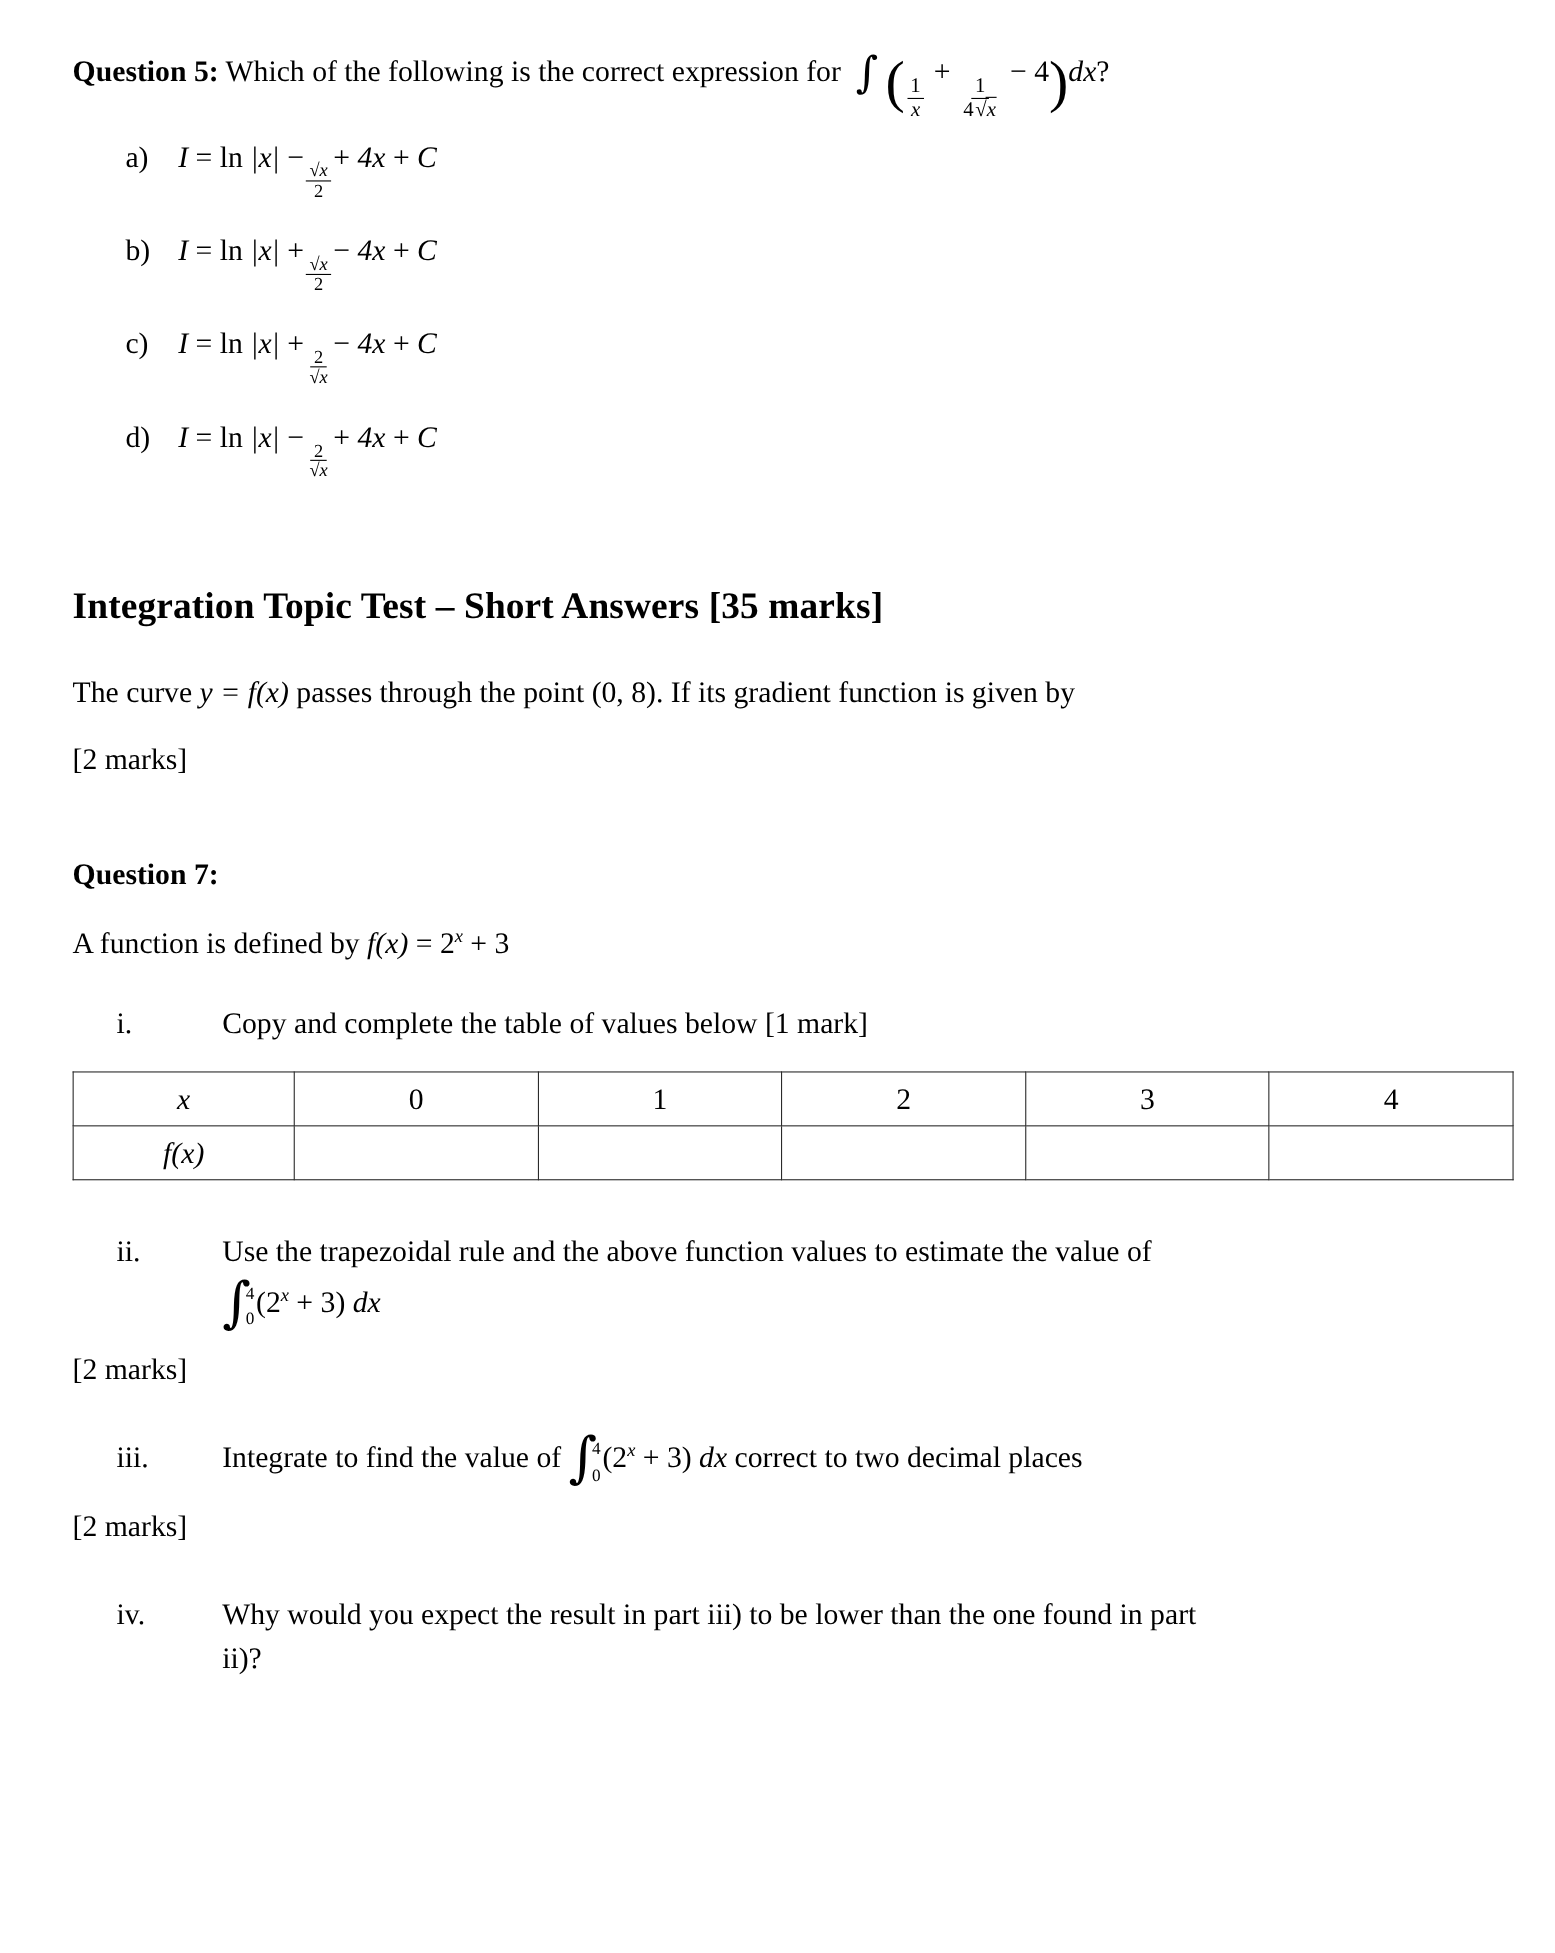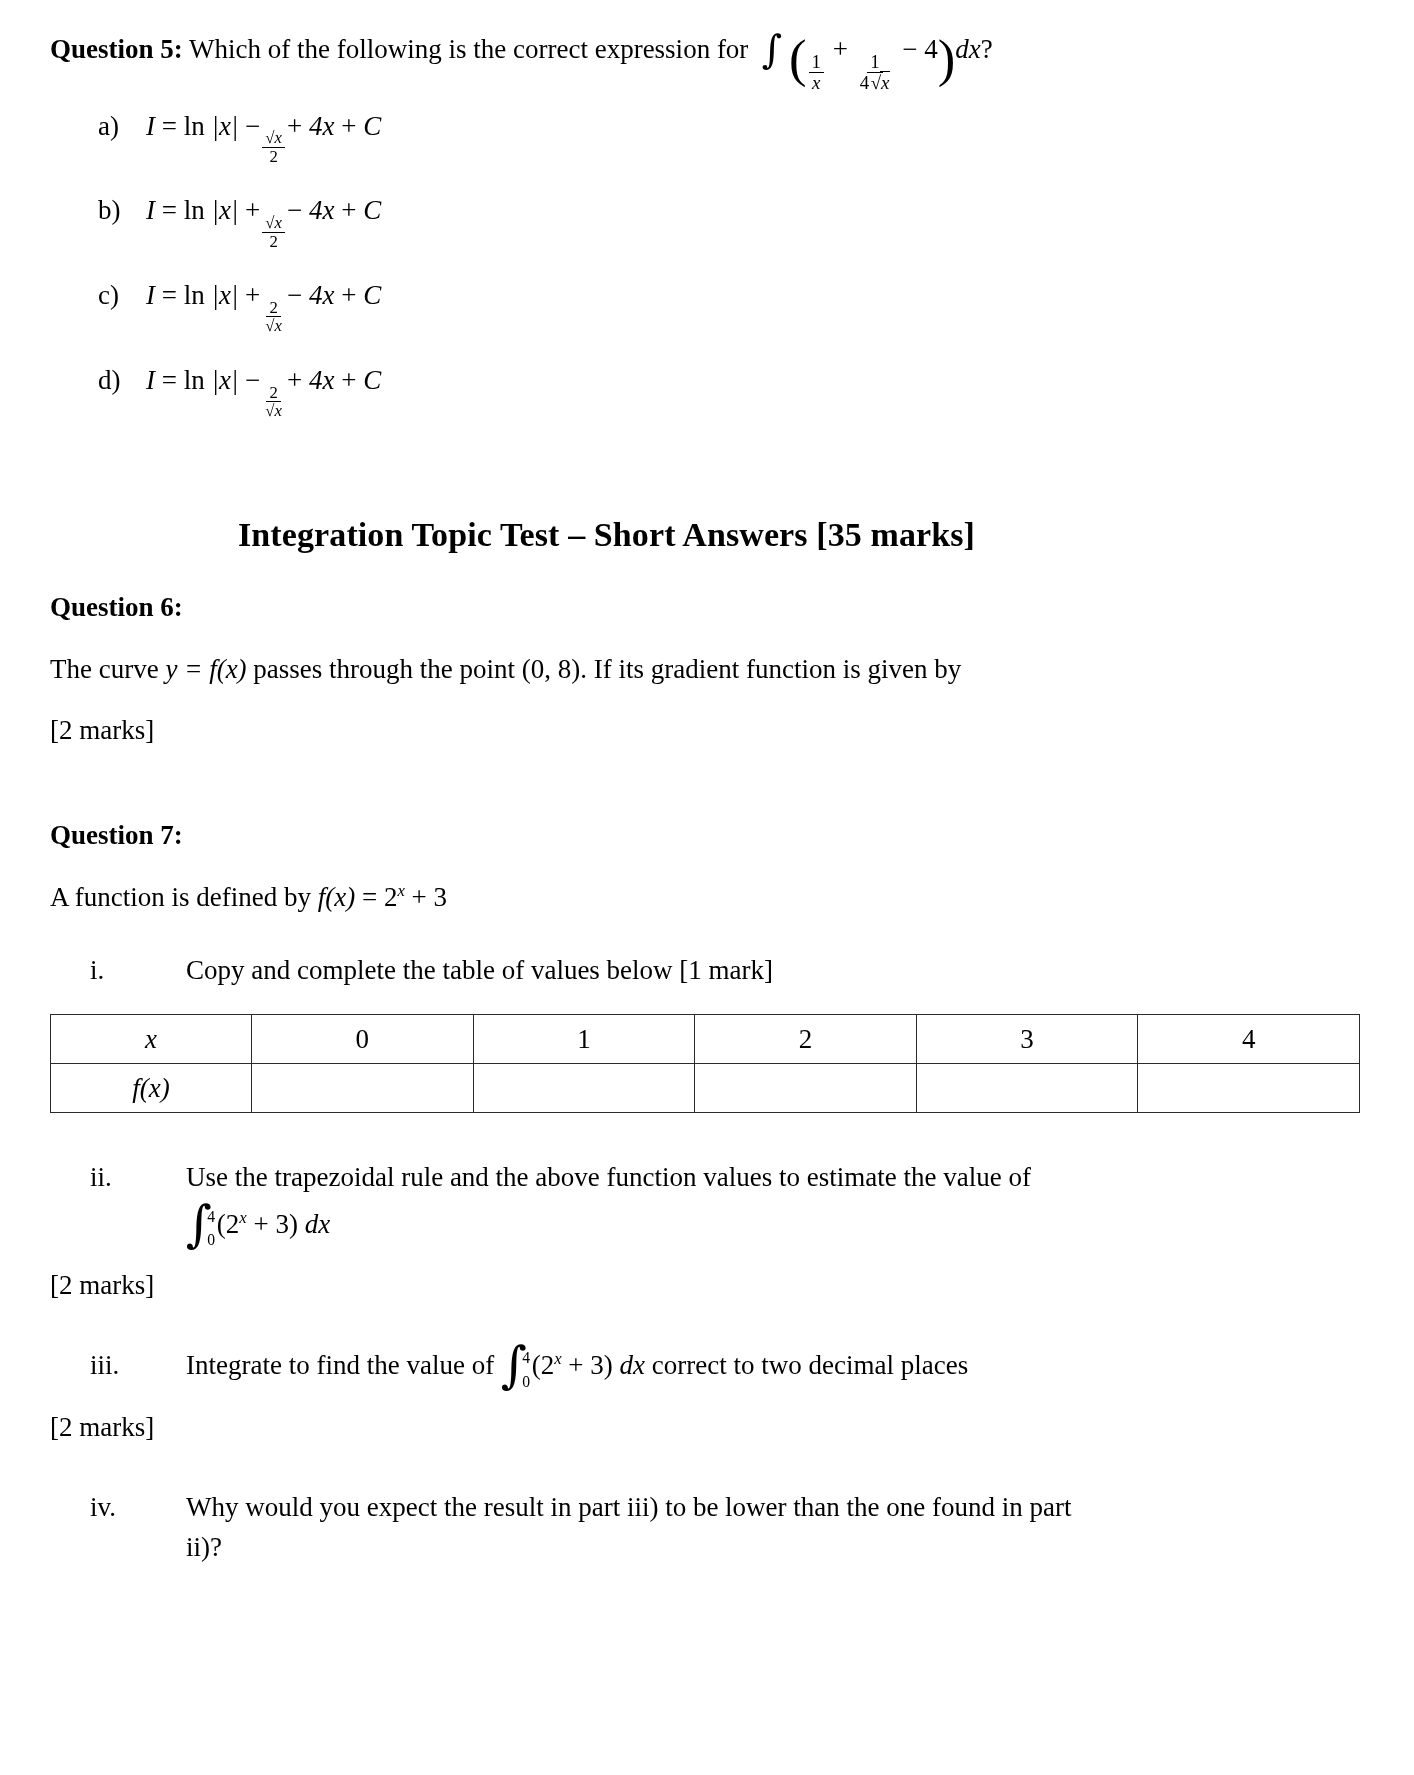--- a/index.html
+++ b/index.html
@@ -11,21 +11,21 @@
     width: 1414px;
     min-height: 1775px;
     font-family: "Liberation Serif", "DejaVu Serif", serif;
     color: #000000;
     -webkit-font-smoothing: antialiased;
   }
   .page {
     position: relative;
     width: 1213px;
     min-height: 1775px;
-    padding: 0;
+    padding: 16px;
     box-sizing: border-box;
   }
   .content {
     padding: 30px 50px 0 50px;
   }
 
   
   .q-line {
     font-size: 27px;
     line-height: 1.45;
@@ -115,21 +115,21 @@
   }
   .option-label {
     width: 48px;
     flex: 0 0 48px;
     font-style: normal;
   }
   .option-body { font-size: 27px; text-align: right; }
 
   
   .section-title {
-    text-align: center;
+    text-align: left;
     font-weight: bold;
     font-size: 34px;
     margin: 96px 0 38px 0;
     letter-spacing: 0.1px;
   }
 
   
   .qhead {
     font-weight: bold;
     font-size: 27px;
@@ -267,21 +267,20 @@
             </span><span class="upright">+</span>
           <span>4x</span>
           <span class="upright">+</span>
           <span>C</span>
         </span>
       </div>
     </div>
 
     <div class="section-title">Integration Topic Test – Short Answers [35 marks]</div>
 
-    <div class="qhead">Question 6:</div>
 
     <div class="para">
       <span>The curve </span><span class="math">y = f(x)</span><span> passes through the point </span><span class="math upright">(0, 8)</span><span>. If its gradient function is given by</span>
     </div>
 
 
     <div class="marks">[2 marks]</div>
 
     <div class="gap-lg"></div>
 

